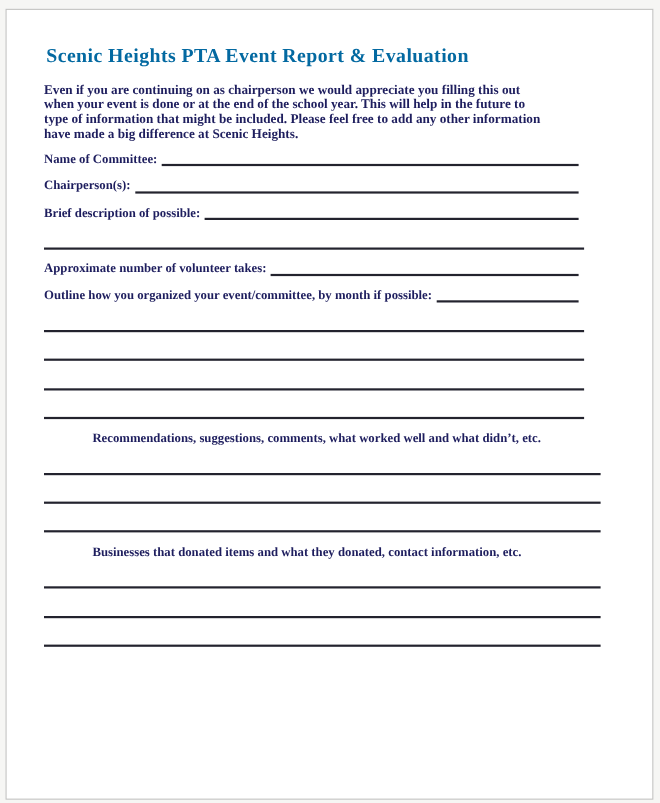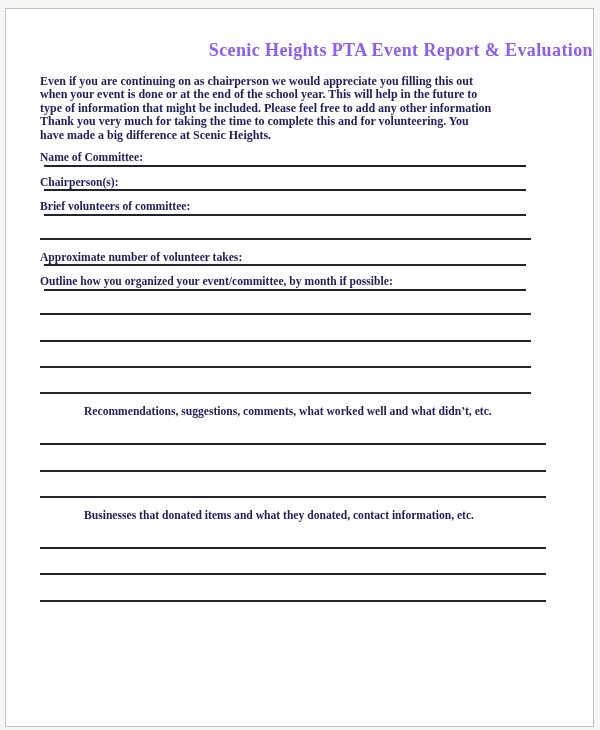--- a/index.html
+++ b/index.html
@@ -17,27 +17,27 @@
     top: 8px;
     width: 589px;
     height: 719px;
     box-sizing: border-box;
     background: #ffffff;
     border: 1px solid #c2c2c0;
     overflow: hidden;
   }
   .doc-title {
     margin: 30px 0 0 0;
-    text-align: right;
+    text-align: left;
     text-indent: 36px;
     font-size: 18px;
     line-height: 22px;
     font-weight: 700;
     letter-spacing: 0.4px;
-    color: #8b5cf6;
+    color: #0369a1;
   }
   .intro {
     margin: 14px 0 0 34px;
     width: 532px;
     color: #1e1e5e;
     font-size: 12px;
     font-weight: 700;
     line-height: 13.45px;
     white-space: nowrap;
   }
@@ -45,21 +45,20 @@
     margin: 9px 0 0 34px;
   }
   .row {
     height: 13.6px;
     margin-bottom: 10.8px;
     color: #1e1e5e;
     font-size: 11.6px;
     font-weight: 700;
     line-height: 13.6px;
     white-space: nowrap;
-    flex-direction: column;
   }
   .row.field {
     display: flex;
     margin-right: 67px;
   }
   .row.field .lbl { flex: 0 0 auto; }
   .row.field .ul {
     flex: 1 1 auto;
     margin-left: 4px;
     border-bottom: 2px solid #23232e;
@@ -74,35 +73,34 @@
 </head>
 <body>
 
 <div class="page">
   <h1 class="doc-title">Scenic Heights PTA Event Report &amp; Evaluation</h1>
 
   <div class="intro">
       <div>Even if you are continuing on as chairperson we would appreciate you filling this out</div>
       <div>when your event is done or at the end of the school year.  This will help in the future to</div>
       <div>type of information that might be included.  Please feel free to add any other information</div>
-      <div>Thank you very much for taking the time to complete this and for volunteering.  You</div>
       <div>have made a big difference at Scenic Heights.</div>
     </div>
 
   <div class="blocks">
       <div class="row field">
         <span class="lbl">Name of Committee:</span>
         <span class="ul"></span>
       </div>
       <div class="row field">
         <span class="lbl">Chairperson(s):</span>
         <span class="ul"></span>
       </div>
       <div class="row field">
-        <span class="lbl">Brief volunteers of committee:</span>
+        <span class="lbl">Brief description of possible:</span>
         <span class="ul"></span>
       </div>
       <div class="row line a"></div>
       <div class="row field">
         <span class="lbl">Approximate number of volunteer takes:</span>
         <span class="ul"></span>
       </div>
       <div class="row field">
         <span class="lbl">Outline how you organized your event/committee, by month if possible:</span>
         <span class="ul"></span>

